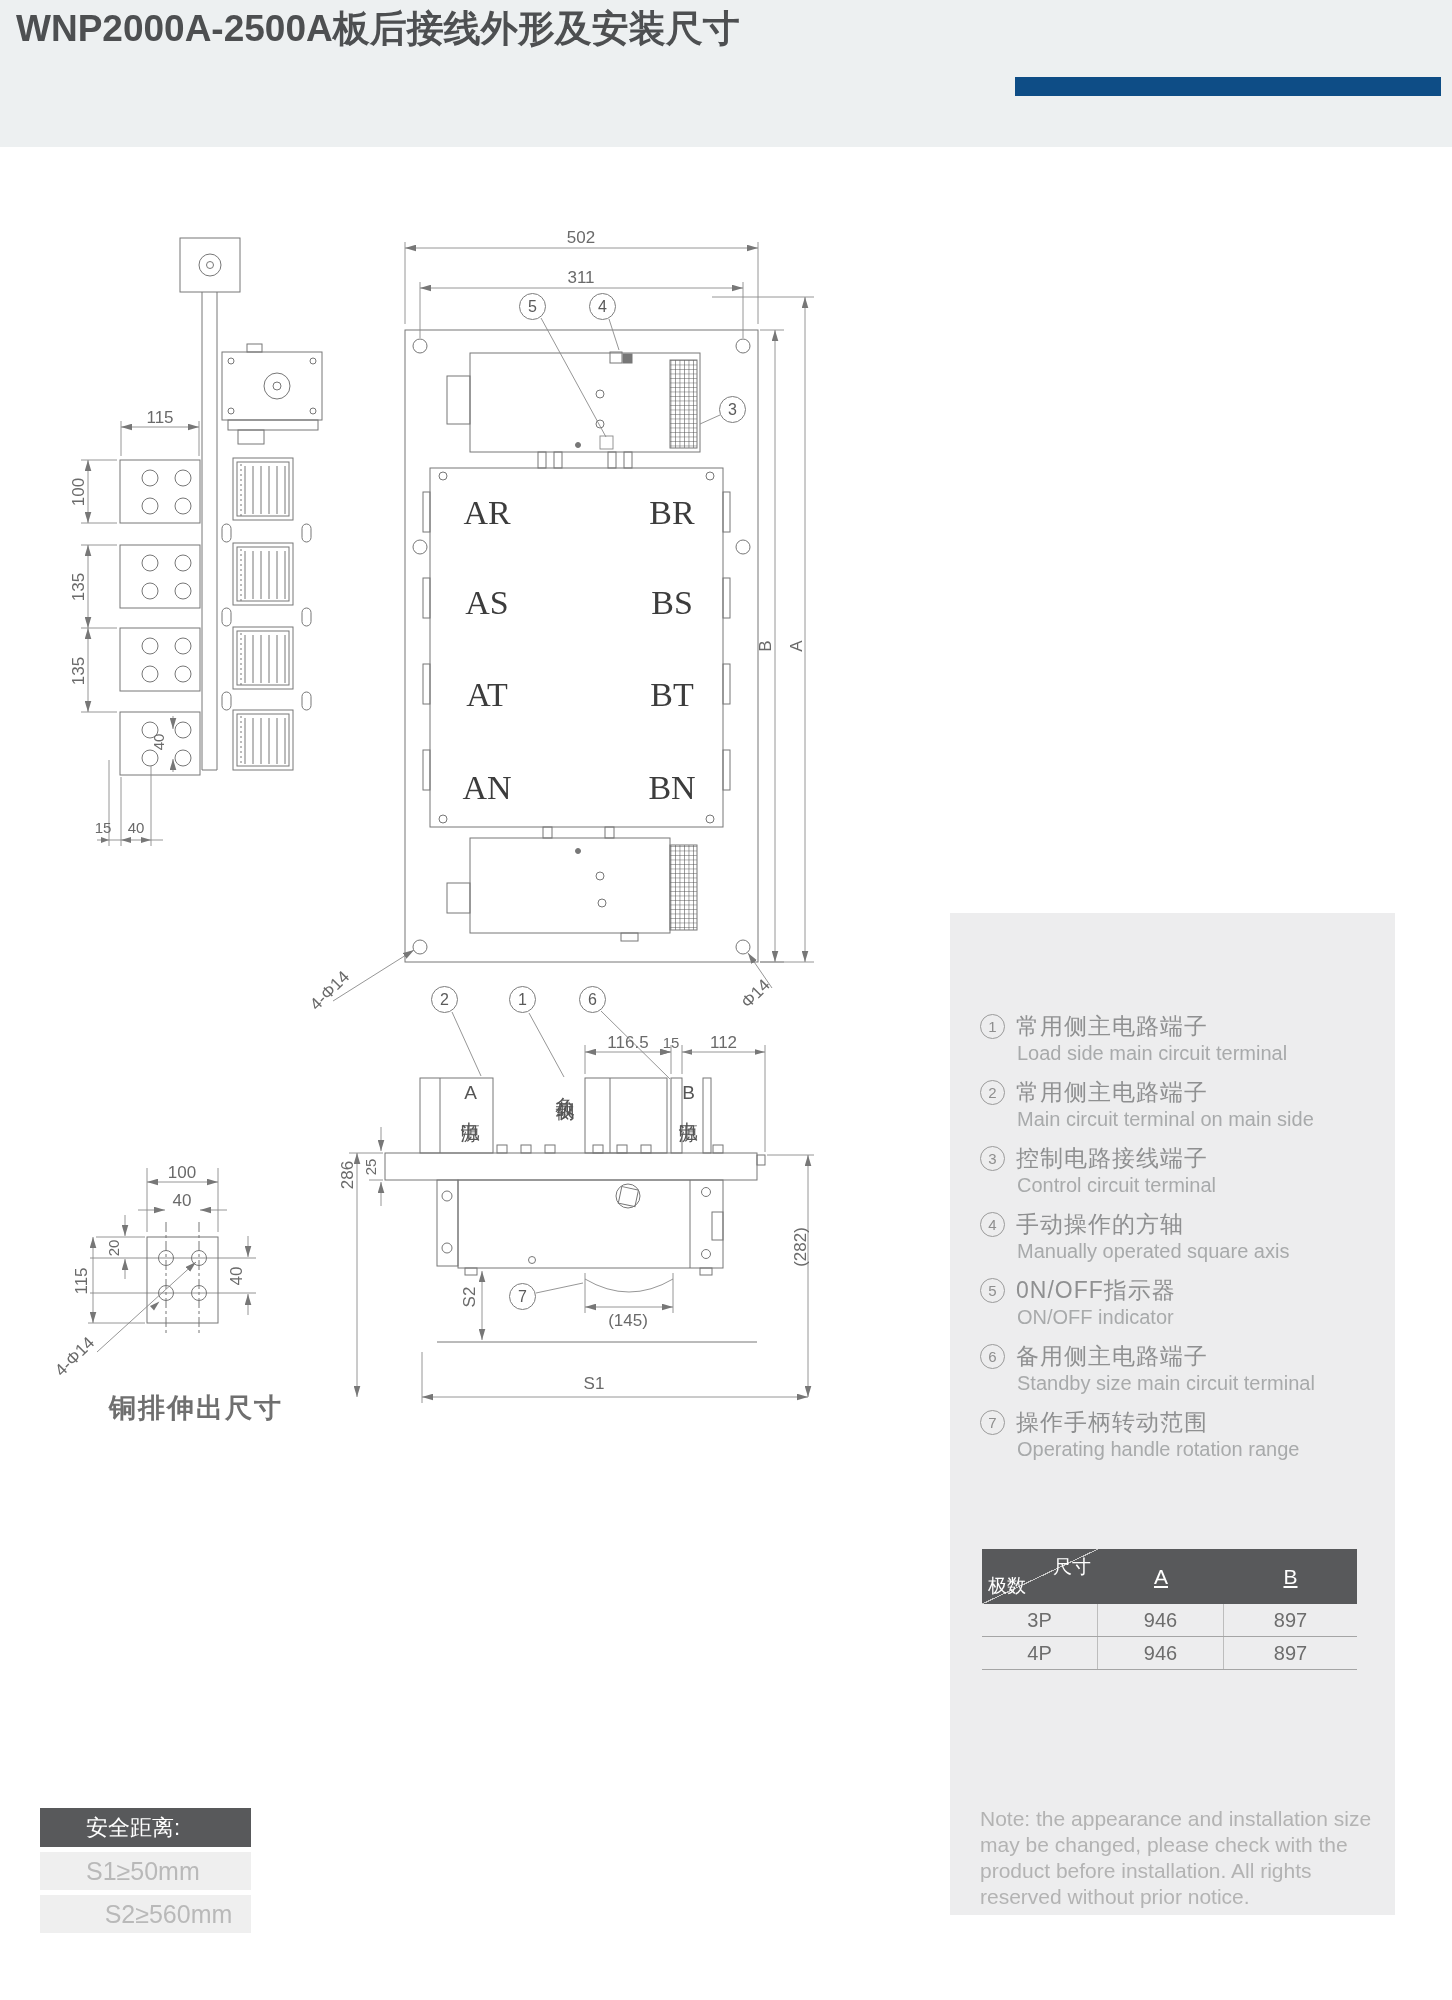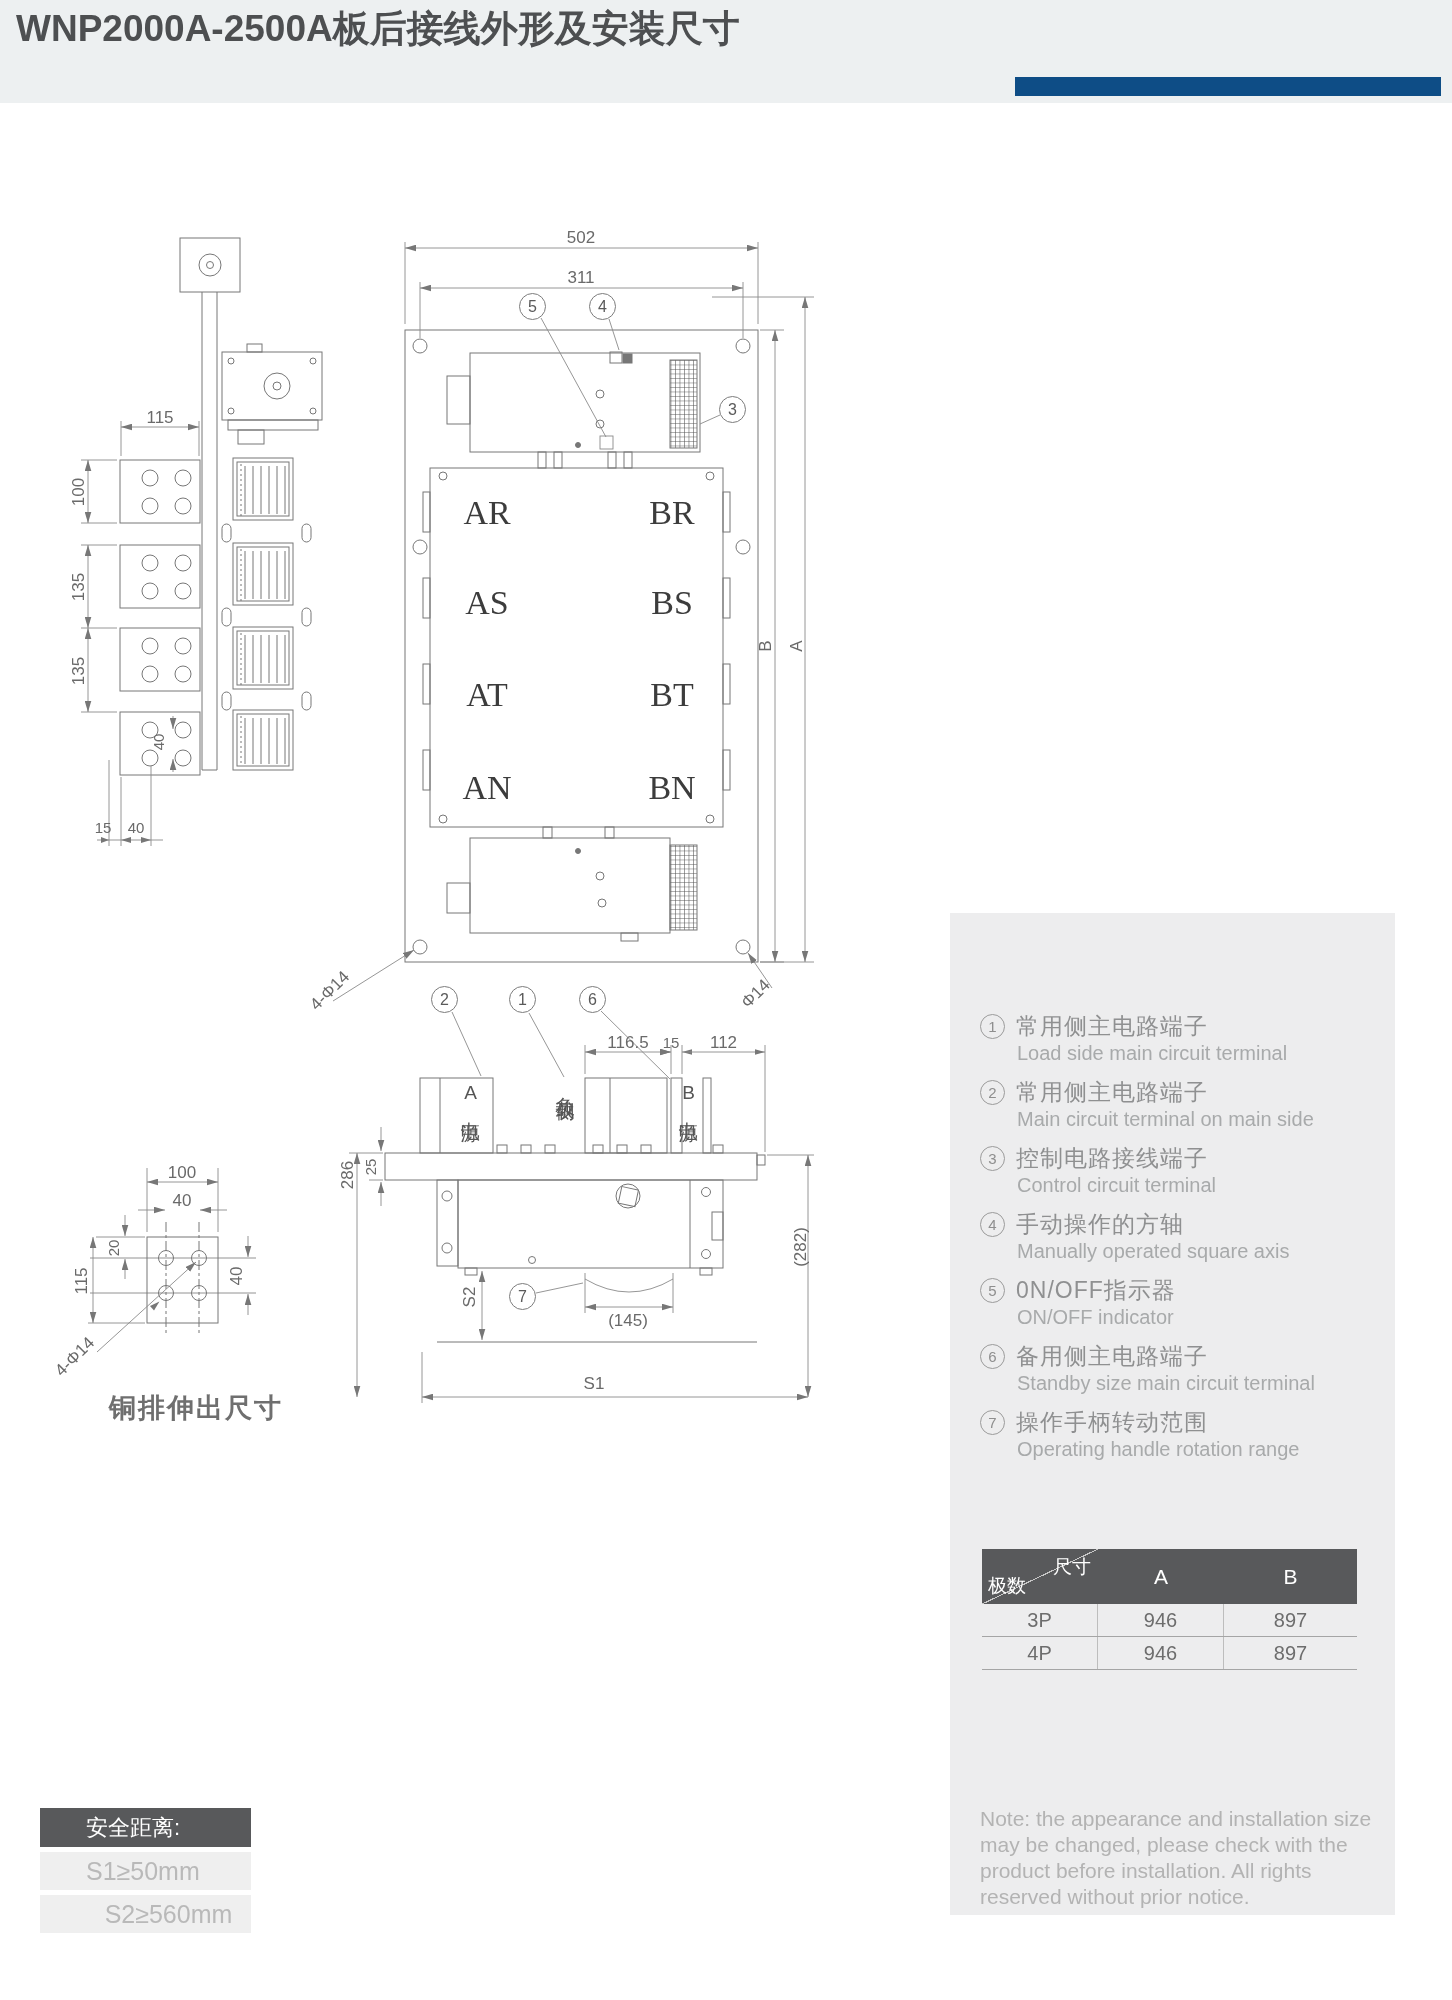--- a/index.html
+++ b/index.html
@@ -1,19 +1,19 @@
 <!DOCTYPE html>
 <html><head>
 <meta charset="utf-8">
 <style>
   html,body{margin:0;padding:0;}
   body{width:1452px;height:2000px;position:relative;background:#ffffff;
        font-family:"Liberation Sans",sans-serif;overflow:hidden;}
   
-  .header{position:absolute;left:0;top:0;width:1452px;height:103px;background:#edf0f1;text-align:center;}
+  .header{position:absolute;left:0;top:0;width:1452px;height:147px;background:#edf0f1;text-align:center;}
   .title-zh{position:absolute;left:16px;top:4px;font-size:37px;font-weight:bold;color:#4d4f51;letter-spacing:0px;white-space:nowrap;}
   .title-en{position:absolute;left:16px;top:58px;font-size:27px;color:#b2b5b7;white-space:nowrap;}
   .bluebar{position:absolute;left:1015px;top:77px;width:426px;height:19px;background:#0e4d86;}
   
   .draw{position:absolute;left:0;top:0;width:1452px;height:2000px;}
   
   .dim{position:absolute;font-size:17px;color:#6a6a6a;text-align:center;white-space:nowrap;line-height:18px;}
   .dim.sm{font-size:15px;line-height:16px;}
   .dim.v{transform:rotate(-90deg);}
   .dim.d45{transform:rotate(-45deg);}
@@ -30,21 +30,21 @@
   .panel{position:absolute;left:950px;top:913px;width:445px;height:1002px;background:#ededee;}
   .legend{position:absolute;left:30px;top:100px;width:400px;}
   .litem{margin-bottom:14px;}
   .lrow{display:flex;align-items:center;}
   .lnum{width:25px;height:25px;border:1.5px solid #9b9b9b;border-radius:50%;box-sizing:border-box;
         display:flex;align-items:center;justify-content:center;font-size:15px;color:#8e8e8e;flex:0 0 25px;}
   .lzh{margin-left:11px;font-size:23px;color:#8f9091;line-height:26px;letter-spacing:1px;}
   .len{margin-left:37px;font-size:20px;color:#a8aaab;line-height:24px;margin-top:2px;}
   
   .dtable{position:absolute;left:32px;top:636px;width:375px;}
-  .thead{display:flex;height:55px;background:#58595b;color:#ffffff;}
+  .thead{display:flex;height:55px;background:#58595b;color:#ffffff;text-decoration:underline;}
   .tcorner{width:116px;position:relative;
      background:linear-gradient(to bottom right,transparent 49.5%,#c7c7c7 49.5%,#c7c7c7 50.6%,transparent 50.6%);}
   .tc-top{position:absolute;top:5px;right:7px;font-size:19px;}
   .tc-bot{position:absolute;bottom:5px;left:6px;font-size:19px;}
   .thcell{display:flex;align-items:center;justify-content:center;font-size:21px;}
   .wA{width:126px;} .wB{width:133px;}
   .trow{display:flex;height:32px;border-bottom:1px solid #a5a5a5;color:#6d6d6d;font-size:20px;}
   .tcell{display:flex;align-items:center;justify-content:center;}
   .trow .w1{width:116px;border-right:1px solid #bdbdbd;box-sizing:border-box;}
   .trow .wA{border-right:1px solid #bdbdbd;box-sizing:border-box;}

